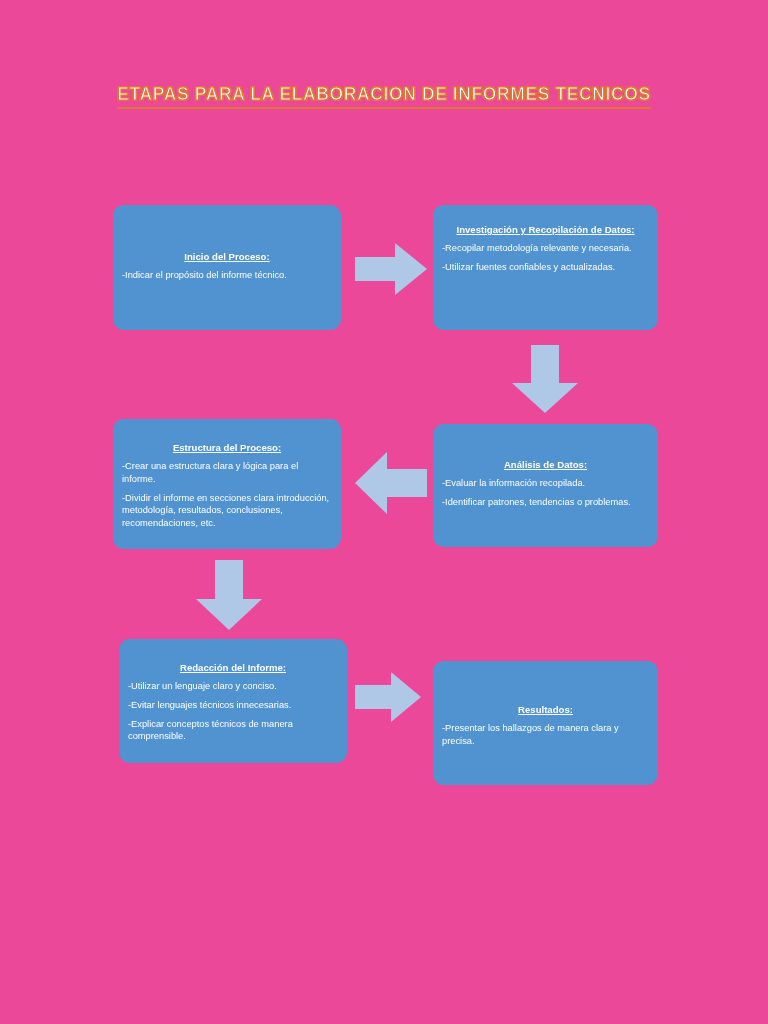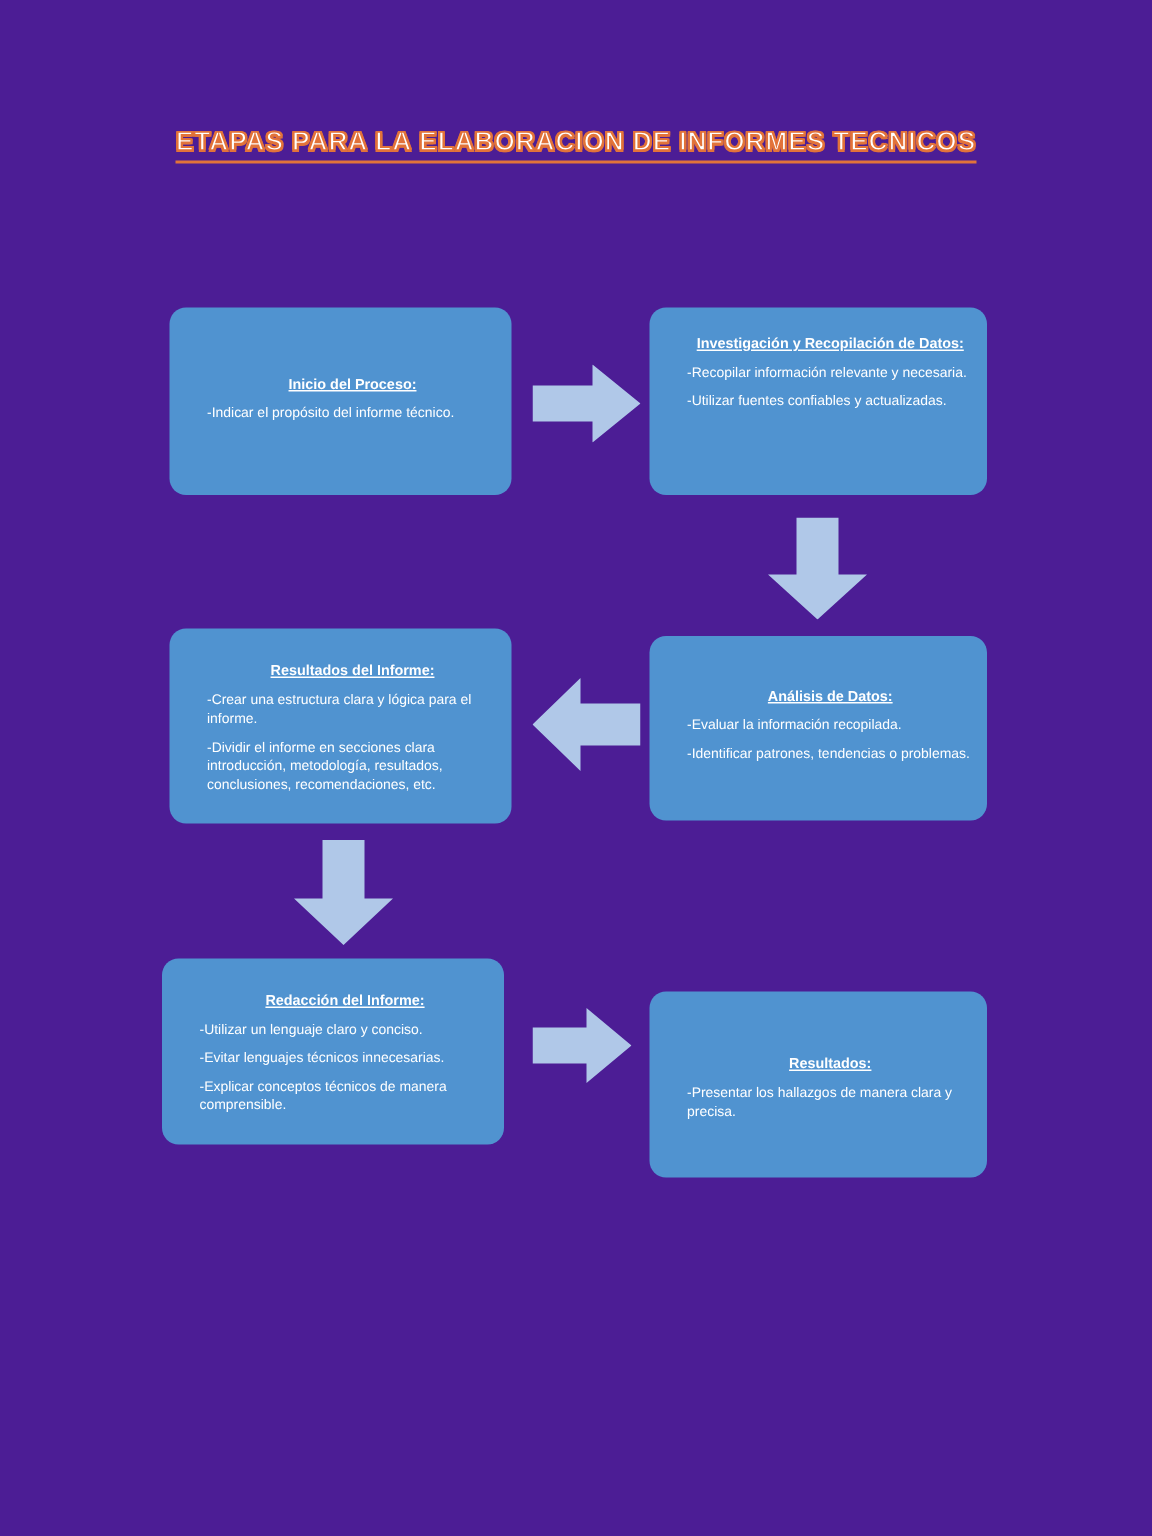--- a/index.html
+++ b/index.html
@@ -10,21 +10,21 @@
   body {
     width: 768px;
     height: 1024px;
     position: relative;
     overflow: hidden;
     font-family: "Liberation Sans", sans-serif;
   }
   .page {
     position: absolute;
     inset: 0;
-    background: #4c1d95;
+    background: #ec4899;
     text-decoration: underline;
   }
 
   
   .title-wrap {
     position: absolute;
     left: 0;
     top: 84px;
     width: 768px;
     text-align: center;
@@ -47,21 +47,21 @@
     white-space: nowrap;
   }
 
   
   .node {
     position: absolute;
     background: #5093D0;
     border-radius: 11px;
     box-sizing: border-box;
     color: #ffffff;
-    padding: 10px 9px 10px 25px;
+    padding: 10px 9px 10px 9px;
     overflow: hidden;
   }
   .node-title {
     text-align: center;
     font-size: 9.6px;
     font-weight: bold;
     text-decoration: underline;
     line-height: 1.35;
     margin-bottom: 5px;
     color: #ffffff;
@@ -79,21 +79,21 @@
 
   
   #node-inicio      { left: 113px; top: 205px; width: 228px; height: 125px; }
   #node-inicio .node-title { margin-top: 36px; }
   #node-investigacion { left: 433px; top: 205px; width: 225px; height: 125px; }
   #node-investigacion .node-title { margin-top: 9px; text-align: center; }
   #node-estructura  { left: 113px; top: 419px; width: 228px; height: 130px; }
   #node-estructura .node-title { margin-top: 13px; }
   #node-analisis    { left: 433px; top: 424px; width: 225px; height: 123px; }
   #node-analisis .node-title { margin-top: 25px; }
-  #node-redaccion   { left: 108px; top: 639px; width: 228px; height: 124px; }
+  #node-redaccion   { left: 119px; top: 639px; width: 228px; height: 124px; }
   #node-redaccion .node-title { margin-top: 13px; }
   #node-resultados  { left: 433px; top: 661px; width: 225px; height: 124px; }
   #node-resultados .node-title { margin-top: 33px; }
 
   
   .arrow { position: absolute; }
   .arrow svg { display: block; }
 
   #arrow-1 { left: 355px; top: 243px; width: 72px; height: 52px; }
   #arrow-2 { left: 512px; top: 345px; width: 66px; height: 68px; }
@@ -119,33 +119,33 @@
 
   <div class="arrow" id="arrow-1">
     <svg width="72" height="52" viewBox="0 0 72 52" xmlns="http://www.w3.org/2000/svg">
       <polygon points="0,14 40,14 40,0 72,26 40,52 40,38 0,38" fill="#B0C8E8"></polygon>
     </svg>
   </div>
 
   <div class="node" id="node-investigacion">
     <div class="node-title"> Investigación  y Recopilación  de Datos:</div>
     <div class="node-body">
-      <p class="node-line">-Recopilar información relevante y necesaria.</p>
+      <p class="node-line">-Recopilar metodología relevante y necesaria.</p>
       <p class="node-line">-Utilizar fuentes confiables y actualizadas.</p>
     </div>
   </div>
 
   <div class="arrow" id="arrow-2">
     <svg width="66" height="68" viewBox="0 0 66 68" xmlns="http://www.w3.org/2000/svg">
       <polygon points="19,0 47,0 47,38 66,38 33,68 0,38 19,38" fill="#B0C8E8"></polygon>
     </svg>
   </div>
 
   <div class="node" id="node-estructura">
-    <div class="node-title">Resultados  del Informe:</div>
+    <div class="node-title">Estructura  del Proceso:</div>
     <div class="node-body">
       <p class="node-line">-Crear una estructura clara y lógica para el informe.</p>
       <p class="node-line">-Dividir el informe en secciones clara introducción, metodología, resultados, conclusiones, recomendaciones, etc.</p>
     </div>
   </div>
 
   <div class="arrow" id="arrow-3">
     <svg width="72" height="62" viewBox="0 0 72 62" xmlns="http://www.w3.org/2000/svg">
       <polygon points="72,17 32,17 32,0 0,31 32,62 32,45 72,45" fill="#B0C8E8"></polygon>
     </svg>

